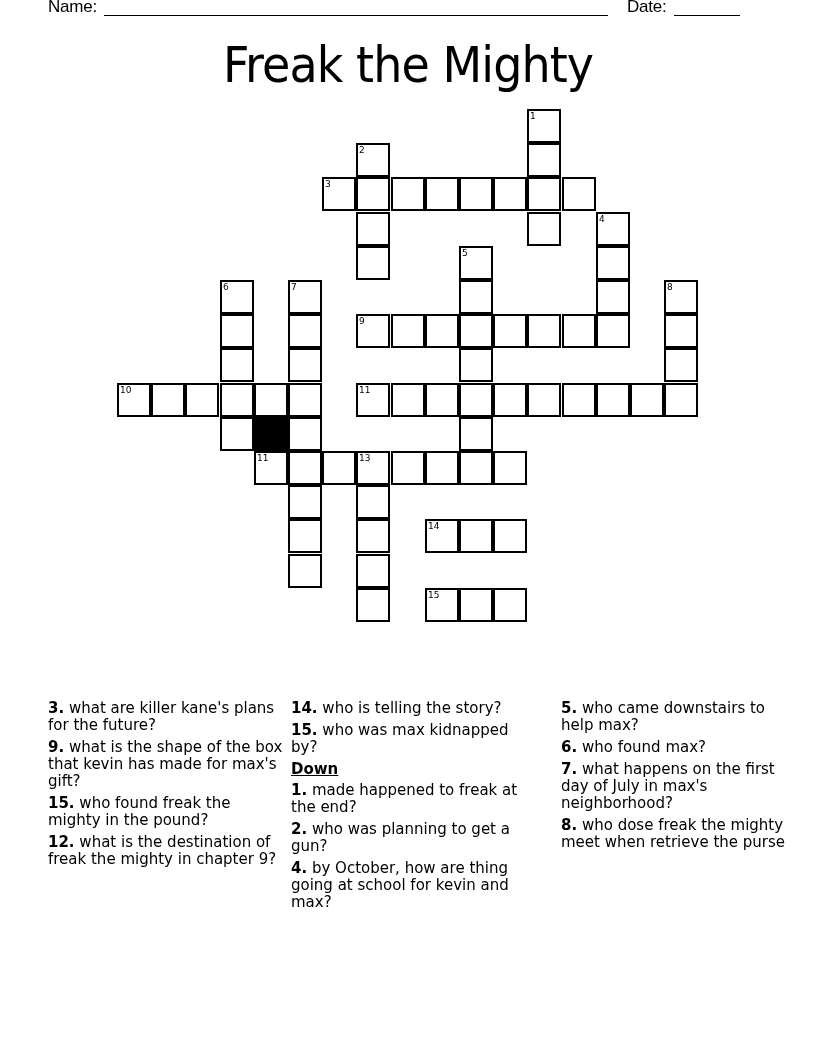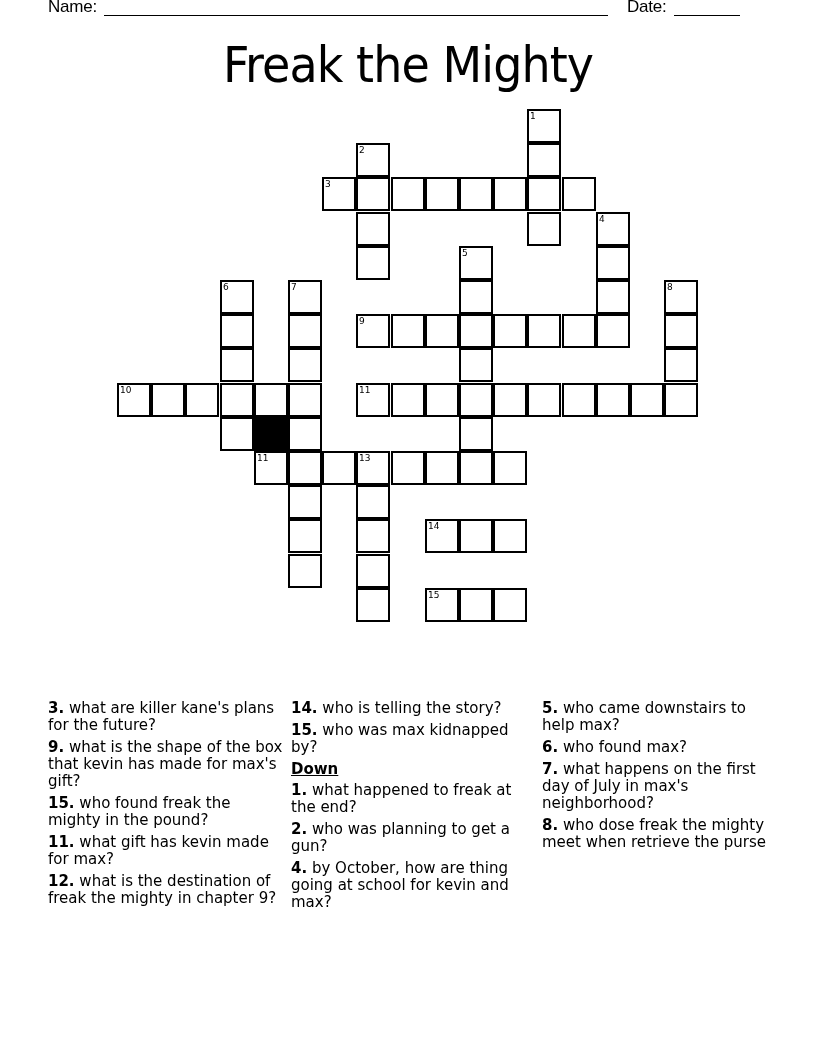--- a/index.html
+++ b/index.html
@@ -13,21 +13,21 @@
   .grid { position:absolute; left:0; top:0; width:816px; height:700px; }
   .cell { position:absolute; width:34px; height:34px; box-sizing:border-box; border:2px solid #000; background:#fff; margin-left:-1px; margin-top:-1px; }
   .cell.black { background:#000; }
   .cell .num { position:absolute; left:1px; top:0px; font-family:"DejaVu Sans", sans-serif; font-size:9px; line-height:10px; }
   .clues { position:absolute; top:700px; font-family:"DejaVu Sans", sans-serif; font-size:15px; line-height:17px; }
   .clues .heading { font-weight:bold; text-decoration:underline; margin-bottom:4px; }
   .clue { margin-bottom:5px; }
   .clue b { font-weight:bold;text-align:center; }
   .col1 { left:48px; width:236px; }
   .col2 { left:291px; width:235px; }
-  .col3 { left:542px; width:240px; }
+  .col3 { left:561px; width:240px; }
 </style>
 </head>
 <body>
 
 <div class="header">
   <span class="name-label">Name:</span>
   <span class="name-line"></span>
   <span class="date-label">Date:</span>
   <span class="date-line"></span>
 </div>
@@ -142,29 +142,28 @@
     </div>
     <div class="cell" style="left: 460px; top: 589px;"></div>
     <div class="cell" style="left: 494px; top: 589px;"></div>
     <div class="cell black" style="left: 255px; top: 418px;"></div>
   </div>
 
 <div class="clues col1">
   <div class="clue"><b>3.</b> <span>what are killer kane's plans for the future?</span></div>
   <div class="clue"><b>9.</b> <span>what is the shape of the box that kevin has made for max's gift?</span></div>
   <div class="clue"><b>15.</b> <span>who found freak the mighty in the pound?</span></div>
-  <div class="clue"><b>11.</b> <span>what gift has kevin made for max?</span></div>
   <div class="clue"><b>12.</b> <span>what is the destination of freak the mighty in chapter 9?</span></div>
 </div>
 
 <div class="clues col2">
   <div class="clue"><b>14.</b> <span>who is telling the story?</span></div>
   <div class="clue"><b>15.</b> <span>who was max kidnapped by?</span></div>
   <div class="heading">Down</div>
-  <div class="clue"><b>1.</b> <span>what happened to freak at the end?</span></div>
+  <div class="clue"><b>1.</b> <span>made happened to freak at the end?</span></div>
   <div class="clue"><b>2.</b> <span>who was planning to get a gun?</span></div>
   <div class="clue"><b>4.</b> <span>by October, how are thing going at school for kevin and max?</span></div>
 </div>
 
 <div class="clues col3">
   <div class="clue"><b>5.</b> <span>who came downstairs to help max?</span></div>
   <div class="clue"><b>6.</b> <span>who found max?</span></div>
   <div class="clue"><b>7.</b> <span>what happens on the first day of July in max's neighborhood?</span></div>
   <div class="clue"><b>8.</b> <span>who dose freak the mighty meet when retrieve the purse</span></div>
 </div>

